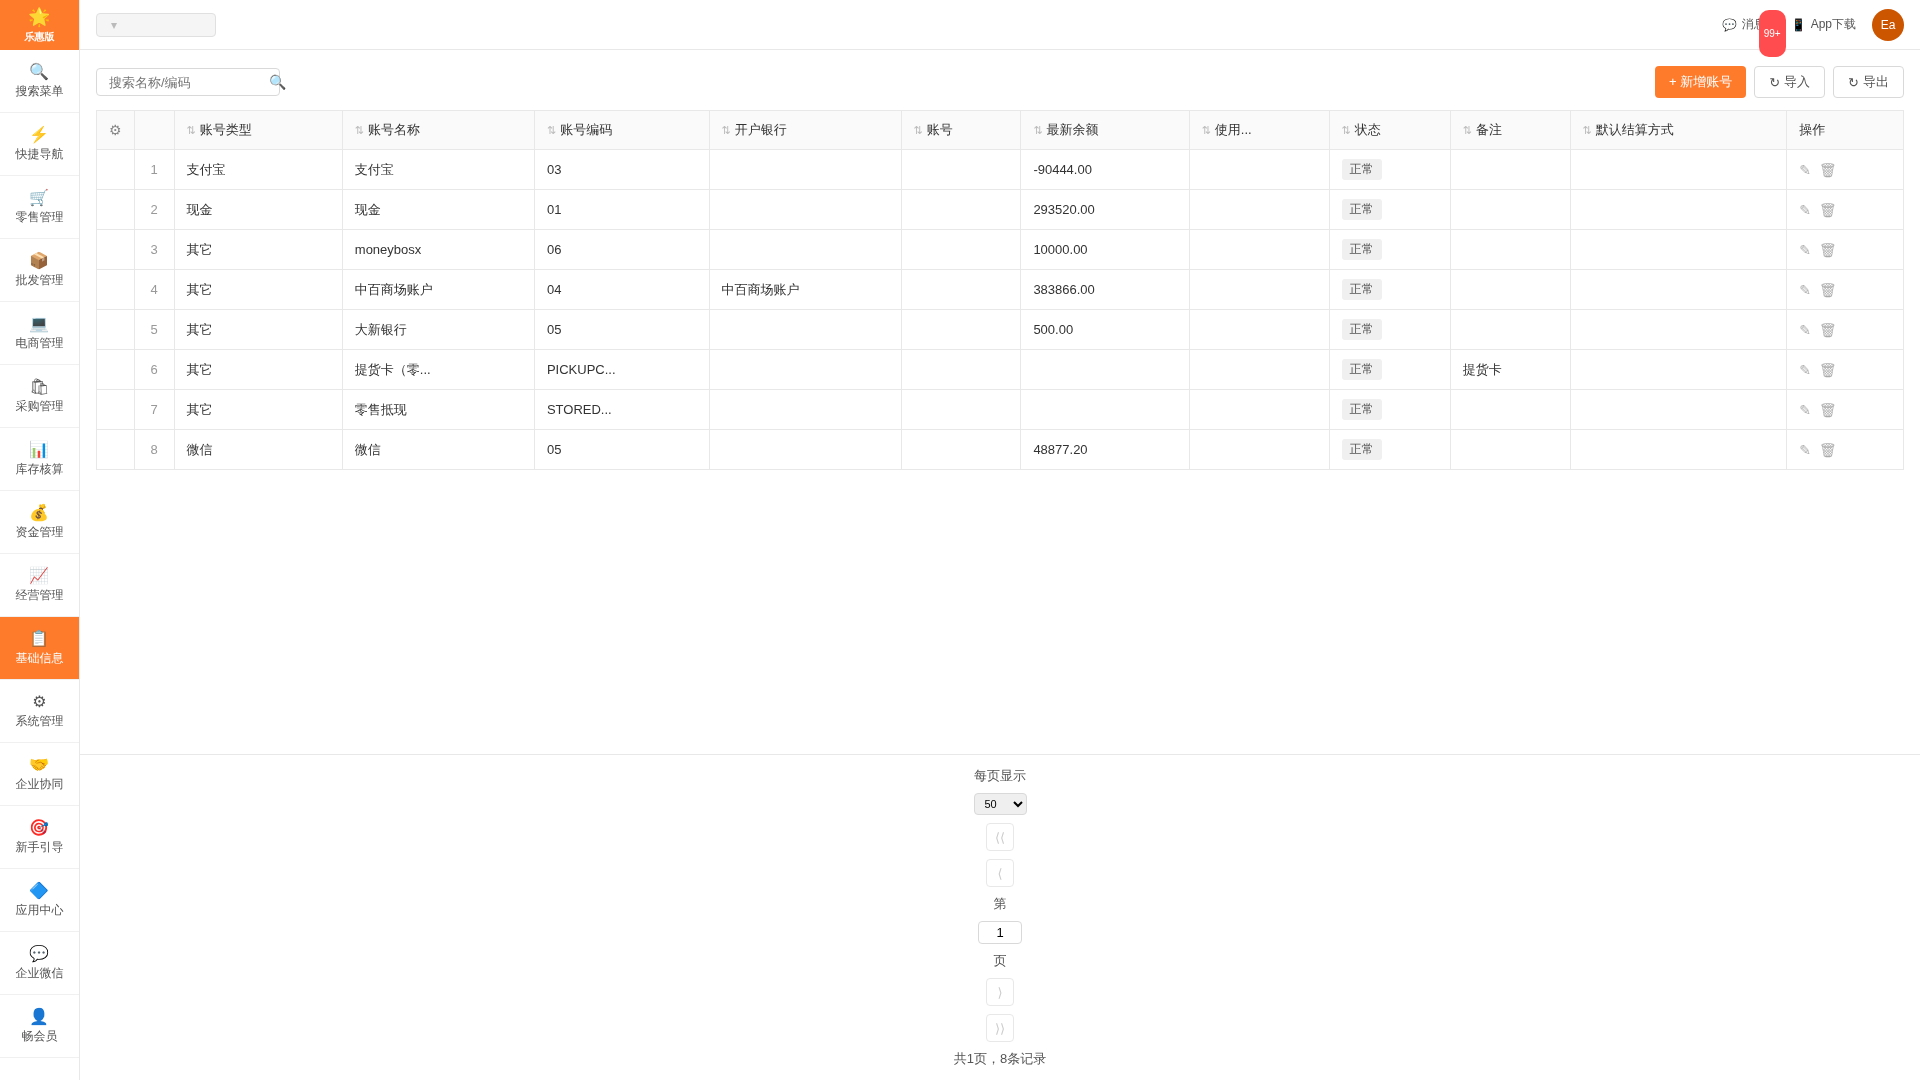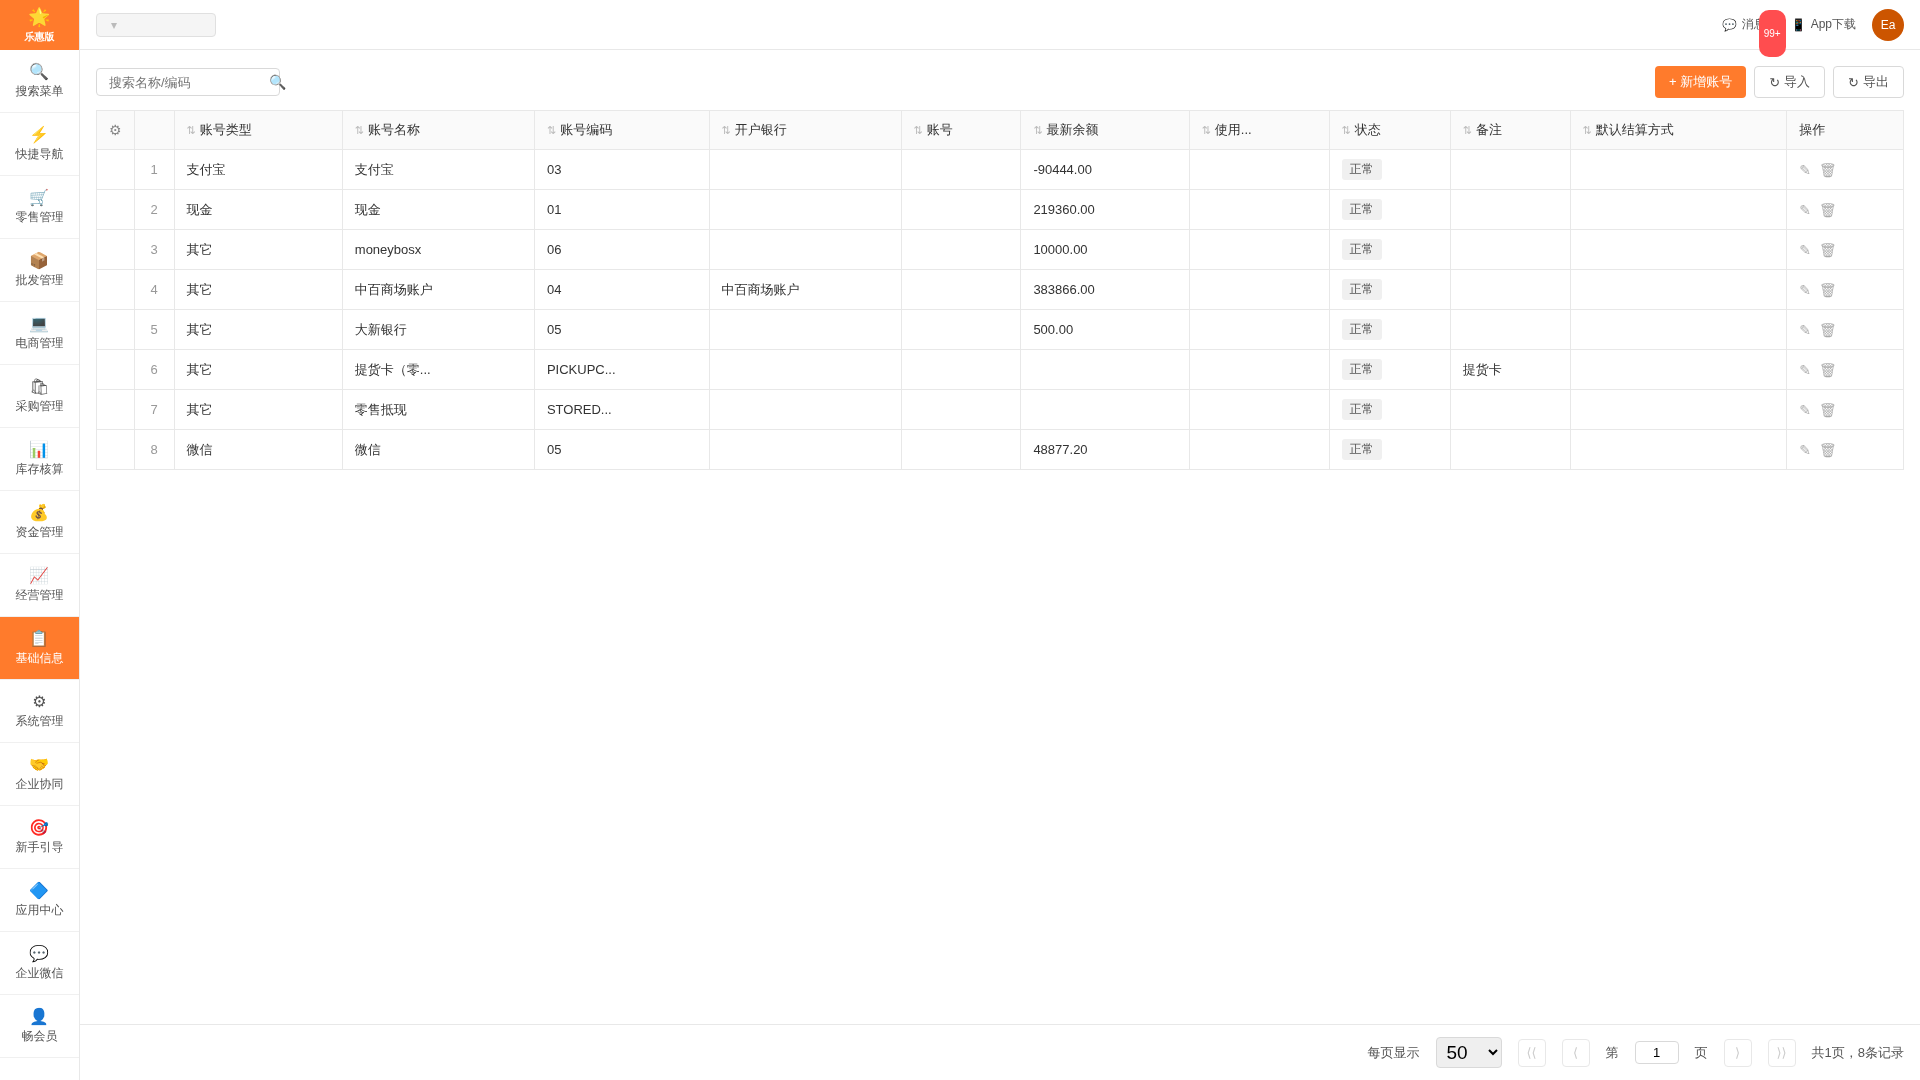--- a/index.html
+++ b/index.html
@@ -302,31 +302,32 @@
       font-size: 14px;
     }
 
     
     .pagination {
       display: flex;
       align-items: center;
       justify-content: flex-end;
       padding: 12px 16px;
       border-top: 1px solid #e8e8e8;
-      gap: 16px;
+      gap: 8px;
       font-size: 13px;
       color: #555;
       background: #fff;
       flex-shrink: 0;
+      flex-direction: column;
     }
     .page-size-select {
       border: 1px solid #d9d9d9;
       border-radius: 4px;
       padding: 3px 6px;
-      font-size: 19px;
+      font-size: 11px;
     }
     .page-btn {
       width: 28px;
       height: 28px;
       display: flex;
       align-items: center;
       justify-content: center;
       border: 1px solid #d9d9d9;
       border-radius: 4px;
       cursor: pointer;
@@ -505,21 +506,21 @@
     </td>
   </tr>
           <tr>
     <td class="settings-col"></td>
     <td class="row-num">2</td>
     <td>现金</td>
     <td>现金</td>
     <td>01</td>
     <td></td>
     <td></td>
-    <td>219360.00</td>
+    <td>293520.00</td>
     <td></td>
     <td><span class="status-normal">正常</span></td>
     <td></td>
     <td></td>
     <td>
       <div class="action-btns">
         <span class="edit-btn" title="编辑">✎</span>
         <span class="del-btn" title="删除">🗑</span>
       </div>
     </td>

